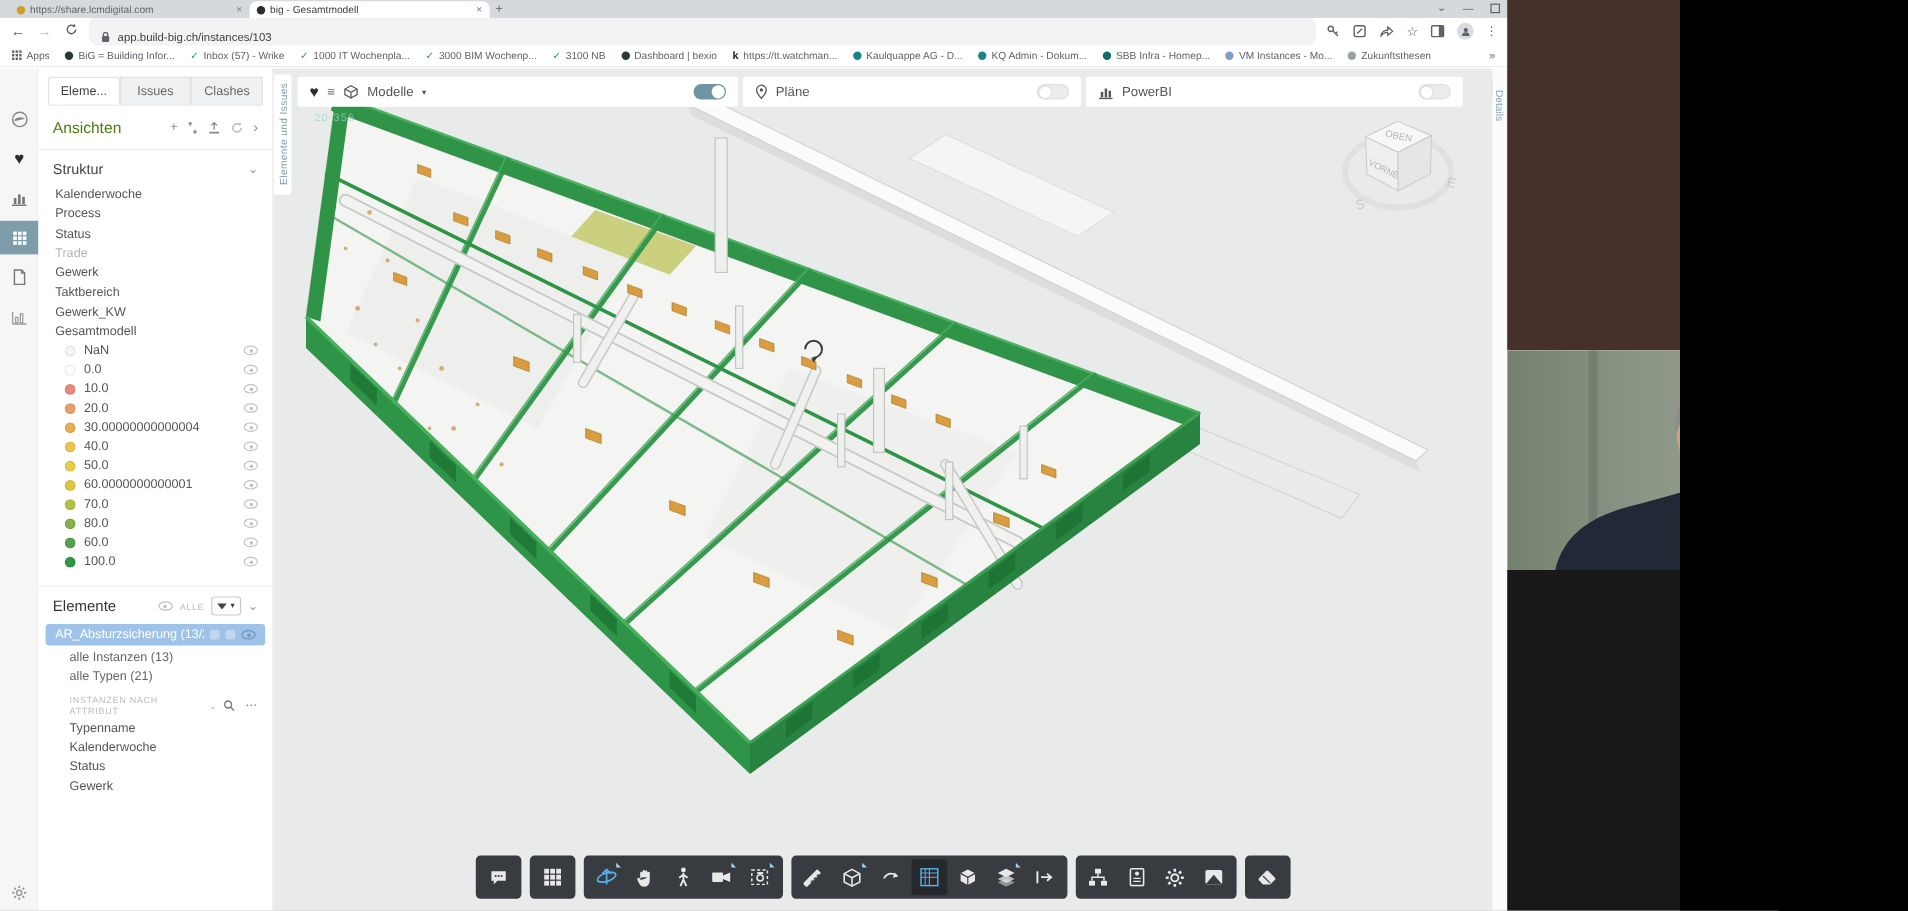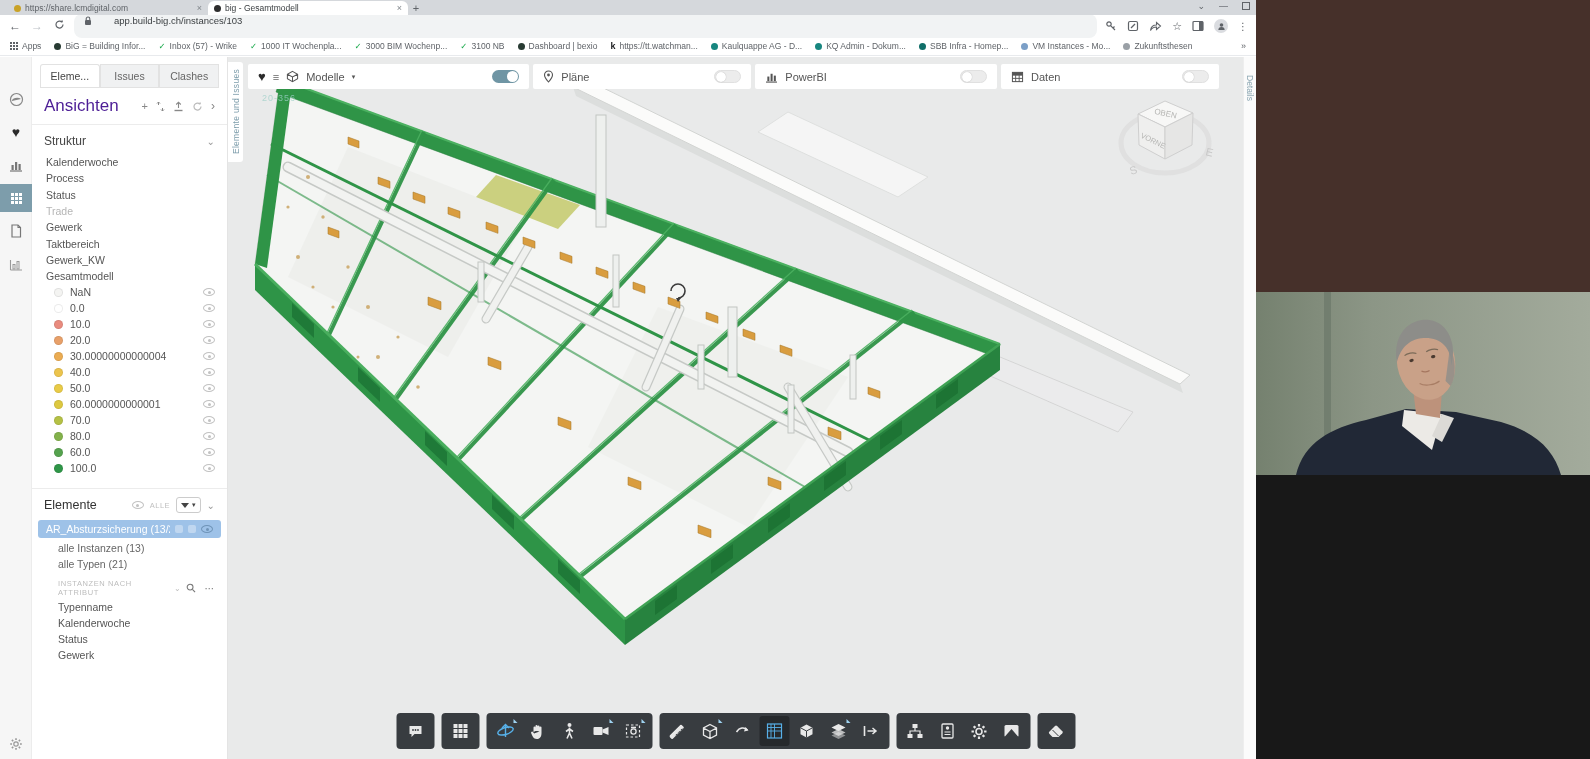--- a/index.html
+++ b/index.html
@@ -1,35 +1,35 @@
 <!DOCTYPE html>
 <html><head>
 <meta charset="utf-8">
 <style>
   * { margin:0; padding:0; box-sizing:border-box; }
   body { font-family:"Liberation Sans","DejaVu Sans",sans-serif; background:#000; }
-  .screen { position:relative; width:1590px; height:759px; overflow:hidden; background:#fff; }
+  .screen { position:relative; width:1400px; height:759px; overflow:hidden; background:#fff; }
 
   
   .browser { position:absolute; left:0; top:0; width:1256px; height:759px; background:#fff; }
   .tabstrip { height:15px; background:#d5d8dc; display:flex; align-items:flex-end; padding-left:8px; position:relative; }
   .tab { display:flex; align-items:center; gap:4px; width:200px; height:14px; padding:0 6px; font-size:8.5px; color:#5f6368; border-radius:6px 6px 0 0; }
   .tab.active { background:#fff; color:#3c4043; }
   .tab-title { flex:1; white-space:nowrap; overflow:hidden; text-overflow:ellipsis; }
   .fav { width:7px; height:7px; border-radius:50%; flex:none; }
   .f-gold { background:#c9a227; } .f-dark { background:#2d2d2d; }
   .tab-close { font-size:9px; color:#80868b; cursor:default; }
   .newtab { width:16px; text-align:center; font-size:11px; color:#5f6368; line-height:14px; }
   .wincontrols { position:absolute; right:6px; top:1px; display:flex; gap:14px; font-size:9px; color:#5f6368; align-items:center; }
   .winbox { width:8px; height:8px; border:1px solid #5f6368; display:inline-block; }
 
   .addressbar { height:22px; background:#fff; display:flex; align-items:center; padding:0 8px; gap:8px; }
   .navbtn { font-size:12px; color:#5f6368; width:14px; text-align:center; }
   .navbtn.dis { color:#bdc1c6; }
-  .urlbox { flex:1; height:16px; background:#f1f3f4; border-radius:8px; display:flex; align-items:flex-end; gap:22px; padding:12px 10px; font-size:9.5px; color:#3c4043; }
+  .urlbox { flex:1; height:16px; background:#f1f3f4; border-radius:8px; display:flex; align-items:flex-start; gap:6px; padding:12px 10px; font-size:9.5px; color:#3c4043; }
   .abar-icons { display:flex; gap:10px; align-items:center; color:#5f6368; }
   .abar-icons svg { display:block; }
   .avatar-chip { width:14px; height:14px; border-radius:50%; background:#dadce0; display:flex; align-items:center; justify-content:center; }
 
   .bookmarks { height:19px; background:#fff; border-bottom:1px solid #e8eaed; display:flex; align-items:center; gap:13px; padding:0 10px; font-size:8.5px; color:#5f6368; white-space:nowrap; overflow:hidden; }
   .bm { display:flex; align-items:center; gap:4px; }
   .bm .dot { width:7px; height:7px; border-radius:50%; flex:none; }
   .dot-teal { background:#17867f; } .dot-dteal { background:#0f6e68; } .dot-dark { background:#283b33; } .dot-blue { background:#7b9fc7; } .dot-gray { background:#9aa0a6; }
   .bm .chk { color:#1ba94c; font-size:8.5px; font-weight:bold; }
   .bm .kglyph { font-weight:bold; color:#202124; font-size:9px; }
@@ -61,21 +61,21 @@
   .rail .ritem { width:32px; height:28px; display:flex; align-items:center; justify-content:center; color:#555; }
   .rail .ritem.active { background:#7d9dab; }
   .rail .gearbottom { position:absolute; bottom:8px; left:0; width:32px; display:flex; justify-content:center; }
 
   .sidepanel { width:196px; background:#fff; border-right:1px solid #e4e4e4; flex:none; font-size:11px; color:#555; overflow:hidden; position:relative; }
   .sp-tabs { display:flex; margin:7px 8px 0 8px; border-bottom:1px solid #e2e2e2; }
   .sp-tab { flex:1; text-align:center; font-size:10.5px; color:#666; padding:5px 0; background:#f0f1f2; border:1px solid #e2e2e2; border-bottom:none; }
   .sp-tab.active { background:#fff; color:#444; border-radius:3px 3px 0 0; }
   .sp-row { display:flex; align-items:center; padding:0 12px; }
   .views-row { height:30px; margin-top:3px; }
-  .views-row .lbl { font-size:17px; color:#4c1d95; }
+  .views-row .lbl { font-size:13px; color:#4d7c0f; }
   .views-row .vicons { margin-left:auto; display:flex; gap:8px; align-items:center; color:#888; font-size:11px; }
   .sp-div { border-top:1px solid #ececec; margin:3px 0; }
   .sec-hdr { height:26px; display:flex; align-items:center; padding:0 12px; font-size:12px; color:#444;gap:32px; }
   .sec-hdr .chev { margin-left:auto; color:#999; font-size:10px; }
   .slist { padding-left:14px; }
   .slist .sitem { height:16.3px; display:flex; align-items:center; font-size:10.5px; color:#555; }
   .slist .sitem.muted { color:#b5b5b5; }
   .prog { padding-left:22px; }
   .prow { height:16px; display:flex; align-items:center; gap:7px; padding-right:12px; }
   .pdot { width:9px; height:9px; border-radius:50%; border:1px solid rgba(0,0,0,.08); flex:none; }
@@ -567,30 +567,20 @@
             <svg width="13" height="12" viewBox="0 0 14 13">
                 <path d="M1 12 H13" stroke="#555" stroke-width="1.2"></path>
                 <rect x="2.5" y="6" width="2.2" height="5" fill="#555"></rect>
                 <rect x="6" y="3" width="2.2" height="8" fill="#555"></rect>
                 <rect x="9.5" y="5" width="2.2" height="6" fill="#555"></rect>
               </svg>
             <span>PowerBI</span>
             <span class="grow"></span>
             <span class="toggle off"></span>
           </div>
-          <div class="vsection vs4">
-            <svg width="13" height="12" viewBox="0 0 14 13">
-                <rect x="1.5" y="1.5" width="11" height="10" fill="none" stroke="#555" stroke-width="1.1"></rect>
-                <path d="M1.5 4.5 H12.5 M1.5 8 H12.5 M5 4.5 V11.5 M8.8 4.5 V11.5" stroke="#555" stroke-width="1"></path>
-                <rect x="1.5" y="1.5" width="11" height="3" fill="#555"></rect>
-              </svg>
-            <span>Daten</span>
-            <span class="grow"></span>
-            <span class="toggle off"></span>
-          </div>
         </div>
 
         <span class="watermark">20-356</span>
 
         <svg class="scene" width="1028" height="636" viewBox="0 0 1028 636">
 
           <polygon points="560,55 700,120 670,140 530,75" fill="#ffffff" opacity="0.55" stroke="#d5d7d5"></polygon>
           <line x1="380" y1="40" x2="560" y2="125" stroke="#d8dad8" stroke-width="2" opacity="0.7"></line>
           <polygon points="345,30 952,327 955,336 348,39" fill="#dcdedd"></polygon>
           <polygon points="345,30 952,327 962,318 355,21" fill="#fbfbfa" stroke="#d2d4d2" stroke-width="1"></polygon>

